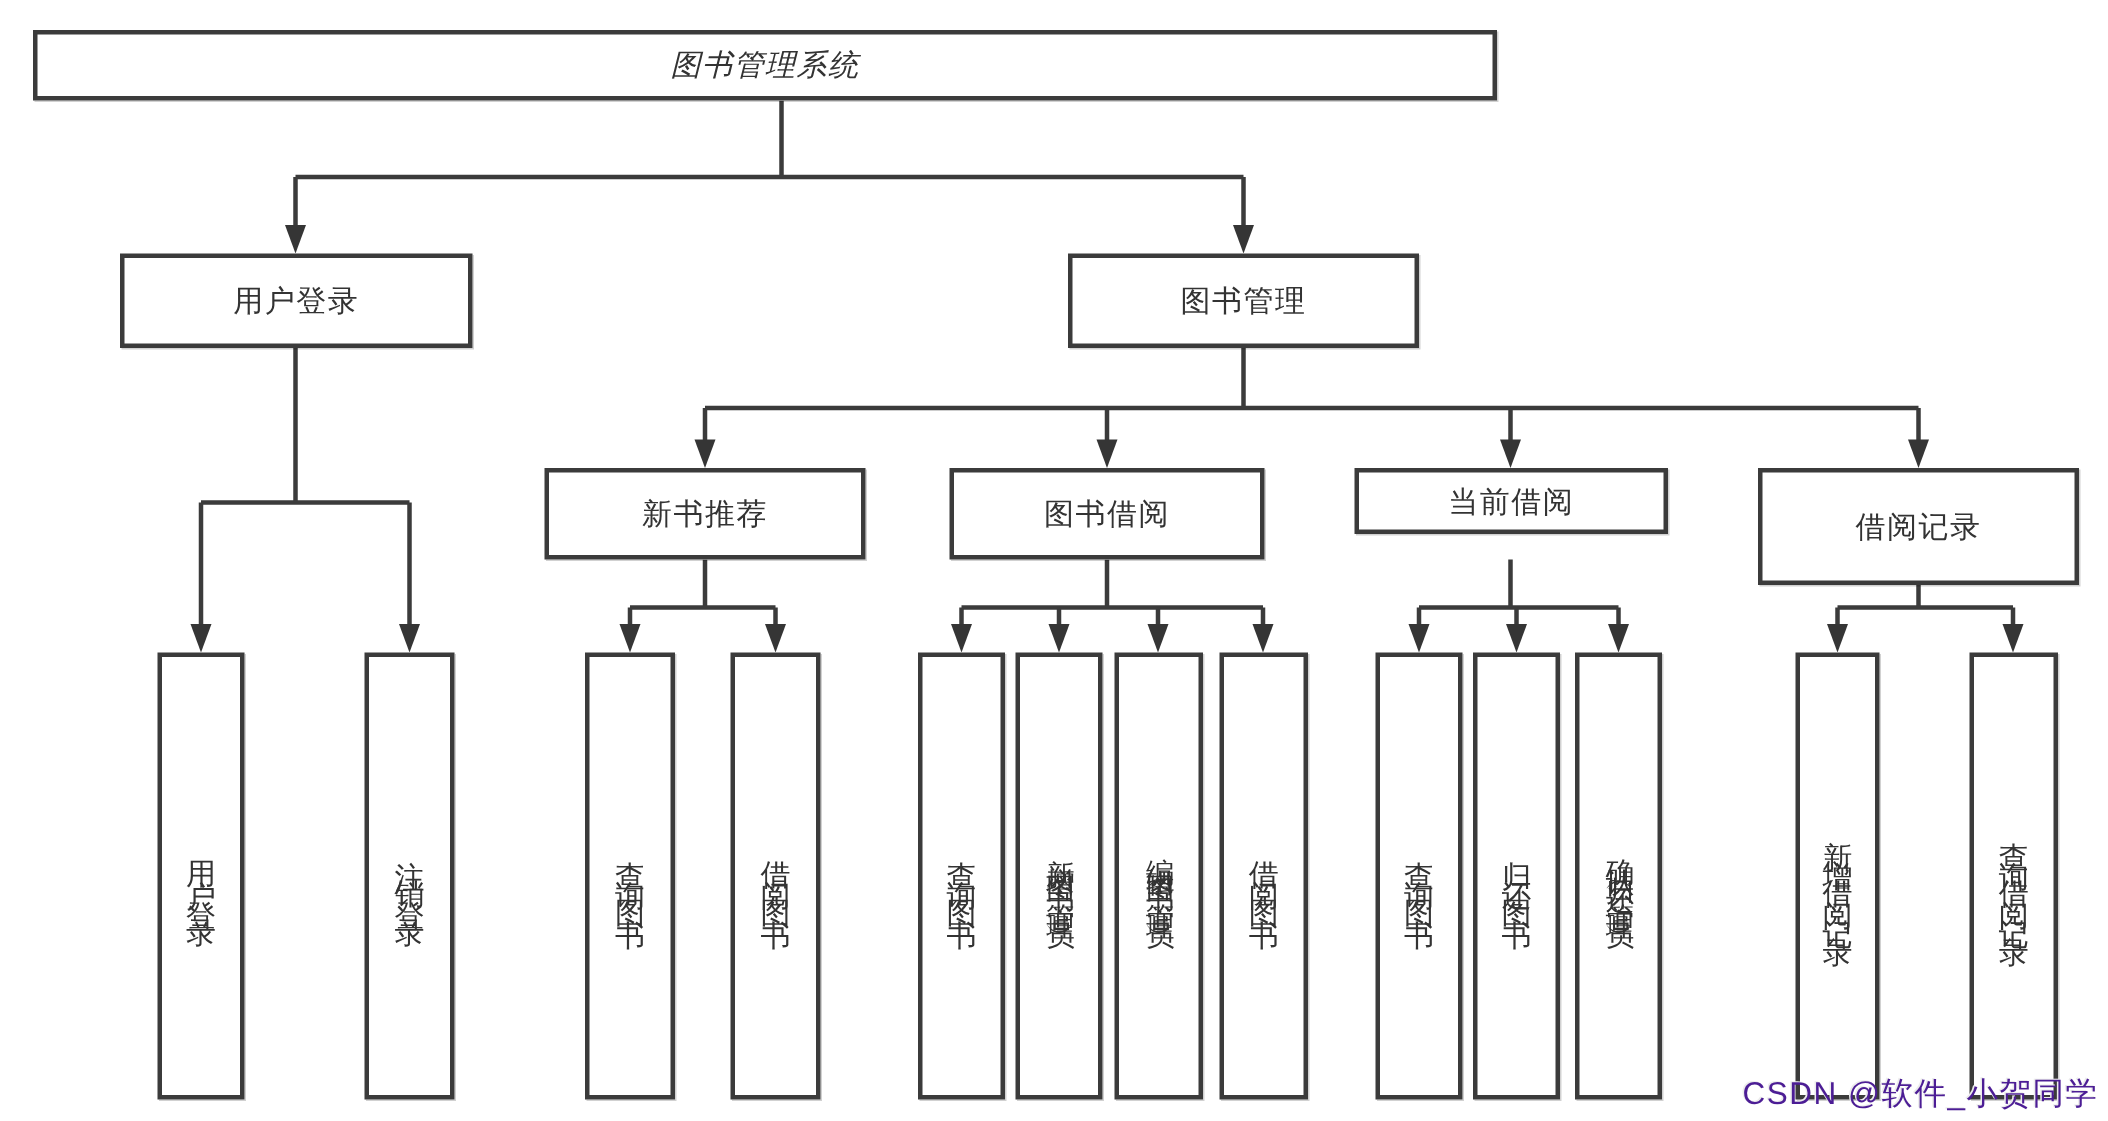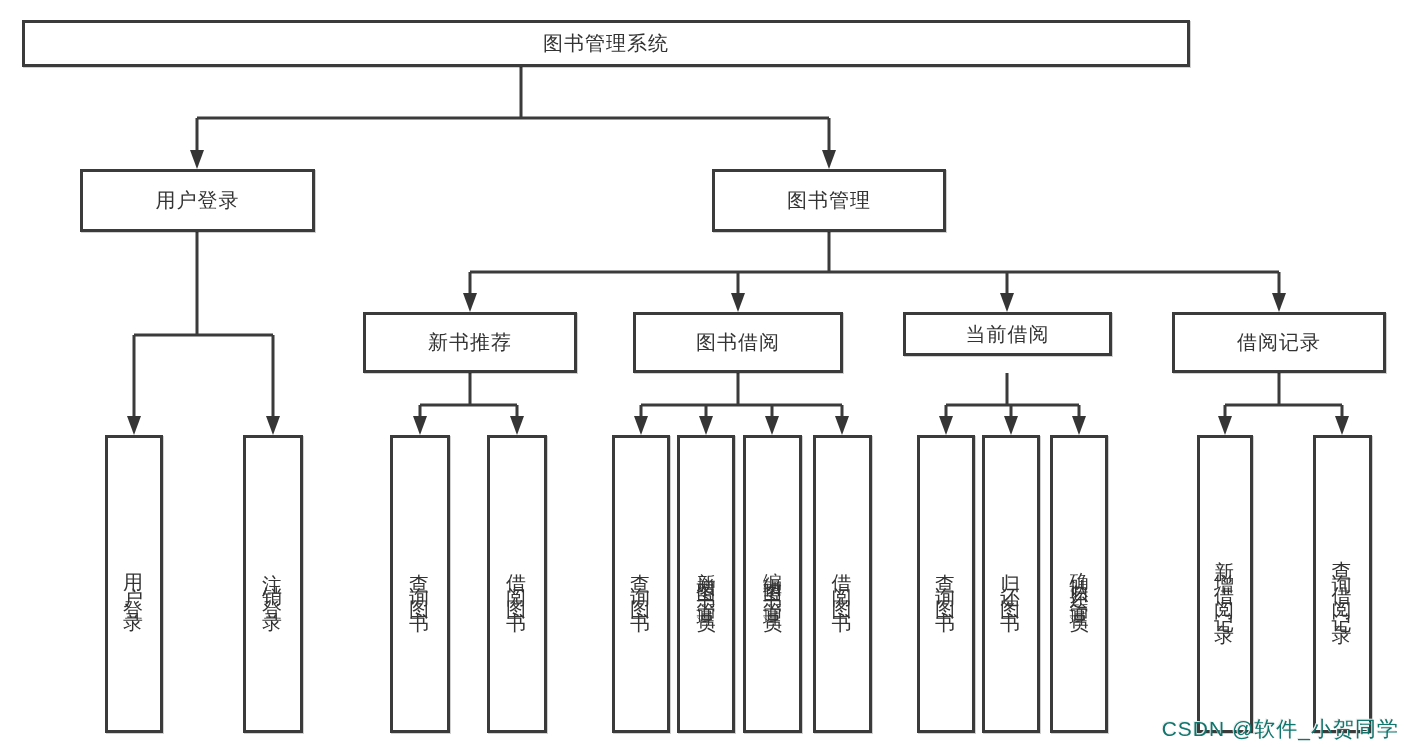--- a/index.html
+++ b/index.html
@@ -57,21 +57,21 @@
   }
   .vtext.dense {
     font-size: 19px;
     letter-spacing: 6px;
   }
   .watermark {
     position: absolute;
     right: 6px;
     bottom: 4px;
     font-size: 21px;
-    color: #0f766e;
+    color: #4c1d95;
     text-shadow: -1px -1px 0 #ececec;
     letter-spacing: 1px;
     z-index: 5;
   }
 </style>
 </head>
 <body>
 
 <div class="canvas">
 
@@ -126,29 +126,29 @@
       <polygon points="765,416 779,416 772,435"></polygon>
       <polygon points="835,416 849,416 842,435"></polygon>
       <polygon points="939,416 953,416 946,435"></polygon>
       <polygon points="1004,416 1018,416 1011,435"></polygon>
       <polygon points="1072,416 1086,416 1079,435"></polygon>
       <polygon points="1218,416 1232,416 1225,435"></polygon>
       <polygon points="1335,416 1349,416 1342,435"></polygon>
     </g>
   </svg>
 
-  <div class="node" style="left:22px; top:20px; width:1168px; height:47px;">图书管理系统</div>
+  <div class="node" style="left:22px; top:20px; width:976px; height:47px;font-style:italic;">图书管理系统</div>
 
   <div class="node" style="left:80px; top:169px; width:235px; height:63px;">用户登录</div>
   <div class="node" style="left:363px; top:312px; width:214px; height:61px;">新书推荐</div>
 
   <div class="node" style="left:712px; top:169px; width:234px; height:63px;">图书管理</div>
   <div class="node" style="left:633px; top:312px; width:210px; height:61px;">图书借阅</div>
   <div class="node" style="left:903px; top:312px; width:209px; height:44px;">当前借阅</div>
-  <div class="node" style="left:1172px; top:312px; width:214px; height:61px;">借阅记录</div>
+  <div class="node" style="left:1172px; top:312px; width:214px; height:78px;">借阅记录</div>
 
   <div class="leaf" style="left:105px; width:58px;">
     <span class="vtext">用户登录</span>
   </div>
   <div class="leaf" style="left:243px; width:60px;">
     <span class="vtext">注销登录</span>
   </div>
 
   <div class="leaf" style="left:390px; width:60px;">
     <span class="vtext">查询图书</span>

